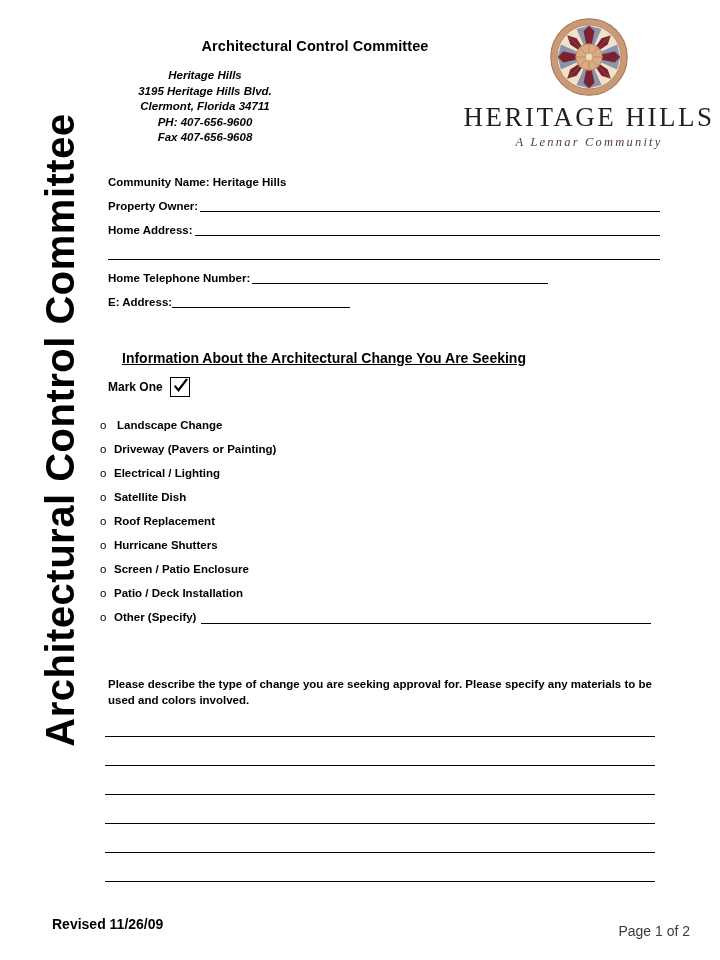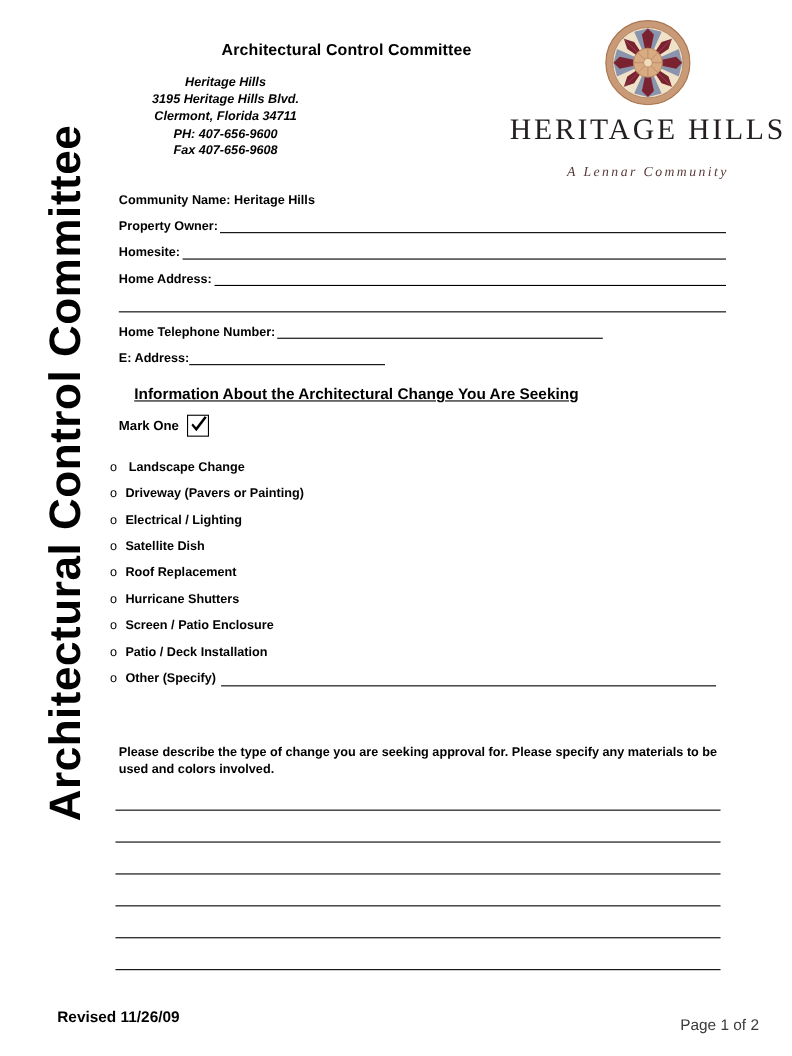--- a/index.html
+++ b/index.html
@@ -83,21 +83,21 @@
     letter-spacing: 2.5px;
     margin-top: 6px;
     white-space: nowrap;
     color: #231f20;
   }
   .logo-tagline {
     font-family: "Liberation Serif", serif;
     font-style: italic;
     font-size: 12.5px;
     letter-spacing: 2.2px;
-    margin-top: 16px;
+    margin-top: 2px;
     color: #5a3a3a;
     white-space: nowrap;
   }
 
   
   .fields {
     position: absolute;
     left: 108px;
     top: 164px;
     width: 552px;
@@ -290,24 +290,20 @@
 
   <div class="fields">
     <div class="field-row">
       <span class="field-label">Community Name:  Heritage Hills</span>
     </div>
     <div class="field-row">
       <span class="field-label">Property Owner:</span>
       <span class="rule rule-fill"></span>
     </div>
     <div class="field-row">
-      <span class="field-label">Homesite:</span>
-      <span class="rule rule-fill"></span>
-    </div>
-    <div class="field-row">
       <span class="field-label">Home Address:</span>
       <span class="rule rule-fill"></span>
     </div>
     <div style="height:24px;display:flex;align-items:flex-end;">
       <span class="full-rule"></span>
     </div>
     <div class="field-row">
       <span class="field-label">Home Telephone Number:</span>
       <span class="rule" style="width:296px"></span>
     </div>

